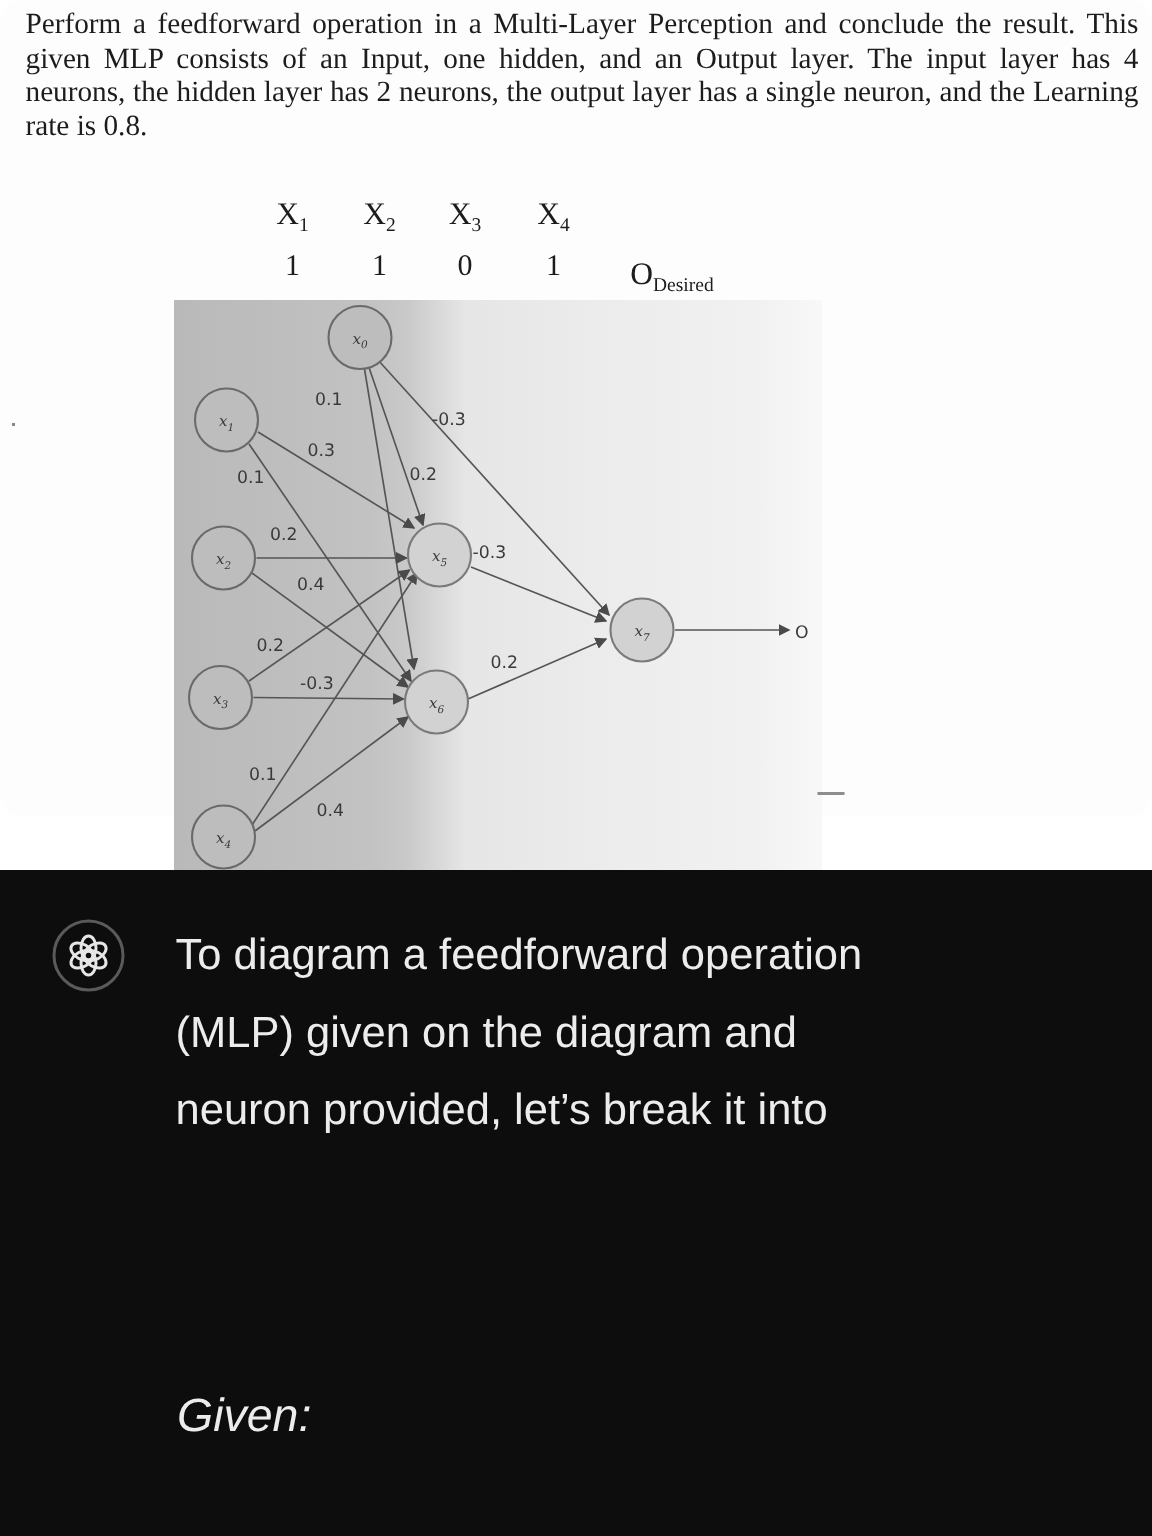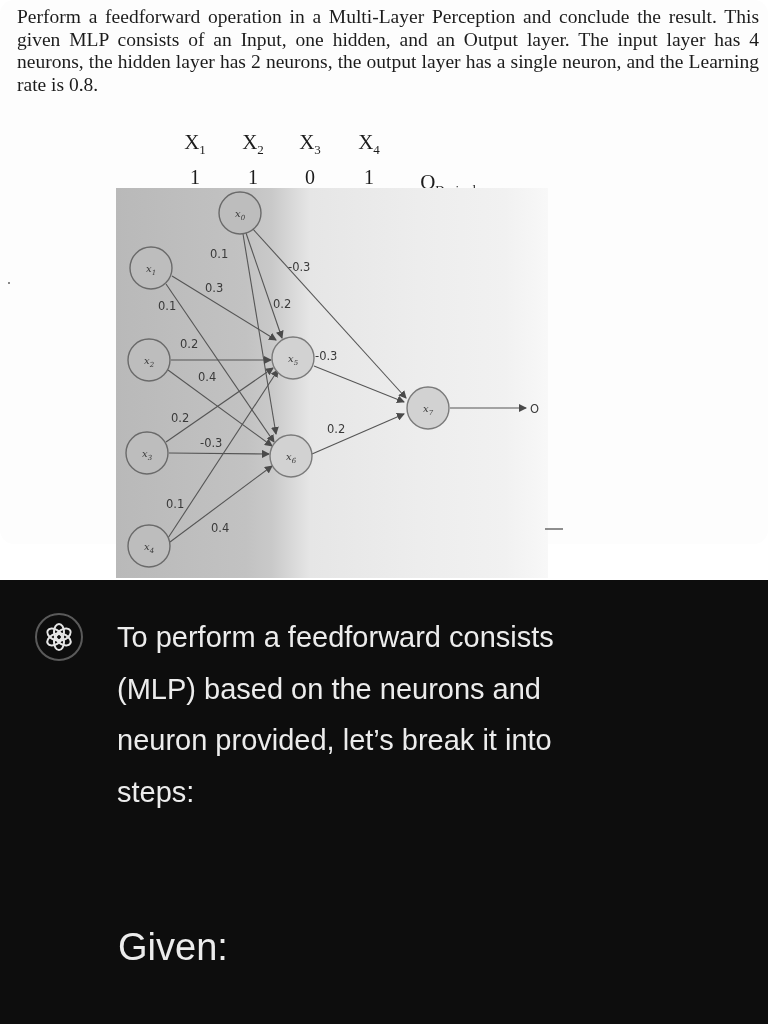--- a/index.html
+++ b/index.html
@@ -10,36 +10,36 @@
     font-family:"Liberation Serif","DejaVu Serif",serif; font-size:19.5px; line-height:22.5px;
     color:#1c1c1c; text-align:justify;
   }
   .problem p { margin:0; }
   .vars { position:absolute; top:128px; left:0; width:768px; height:64px;
     font-family:"Liberation Serif","DejaVu Serif",serif; color:#1c1c1c; }
   .var { position:absolute; text-align:center; }
   .var .name { font-size:21px; display:block; height:28px; line-height:28px; }
   .var .name sub { font-size:13px; }
   .var .val { font-size:20px; display:block; height:26px; line-height:26px; margin-top:8px; }
-  .diagram { position:absolute; left:116px; top:188px; width:432px; height:390px;
+  .diagram { position:absolute; left:116px; top:200px; width:432px; height:390px;
     background:linear-gradient(90deg,#b9b9b9 0%,#c2c2c2 30%,#c9c9c9 36%,#e6e6e6 45%,#ededed 70%,#f1f1f1 90%,#f8f8f8 100%); }
   .diagram svg { position:absolute; left:0; top:0; }
   .wlabel { font-family:"DejaVu Sans","Liberation Sans",sans-serif; font-size:11.5px; fill:#3a3a3a; }
   .nlabel { font-family:"DejaVu Serif","Liberation Serif",serif; font-style:italic; font-size:10px; fill:#3a3a3a; }
   .stray { position:absolute; left:545px; top:528px; width:18px; height:2px; background:#444; opacity:.6; }
   .stray2 { position:absolute; left:8px; top:282px; width:2px; height:2px; background:#888; }
 
   .chat { position:absolute; left:0; top:580px; width:768px; height:444px; background:#0d0d0d; }
   .avatar { position:absolute; left:35px; top:613px; width:48px; height:48px; border-radius:50%;
     border:2px solid #5a5a5a; box-sizing:border-box; display:flex; align-items:center; justify-content:center; }
   .msg { position:absolute; left:117px; top:612px; width:620px;
     font-family:"Liberation Sans","DejaVu Sans",sans-serif; font-size:29px; line-height:51.5px; color:#ececec; }
   .msg p { margin:0; }
   .given { position:absolute; left:118px; top:926px; font-family:"Liberation Sans","DejaVu Sans",sans-serif;
-    font-size:38px; color:#ececec; }
+    font-size:31px; font-style:italic; color:#ececec; }
 </style>
 </head>
 <body>
 
 <div class="scan">
   <div class="problem">
     <p>Perform a feedforward operation in a Multi-Layer Perception and conclude the result. This given MLP consists of an Input, one hidden, and an Output layer. The input layer has 4 neurons, the hidden layer has 2 neurons, the output layer has a single neuron, and the Learning rate is 0.8.</p>
   </div>
 
   <div class="vars">
@@ -145,18 +145,17 @@
       <ellipse cx="15" cy="10" rx="5" ry="8" transform="rotate(0 15 15)"></ellipse>
       <ellipse cx="15" cy="10" rx="5" ry="8" transform="rotate(60 15 15)"></ellipse>
       <ellipse cx="15" cy="10" rx="5" ry="8" transform="rotate(120 15 15)"></ellipse>
       <ellipse cx="15" cy="10" rx="5" ry="8" transform="rotate(180 15 15)"></ellipse>
       <ellipse cx="15" cy="10" rx="5" ry="8" transform="rotate(240 15 15)"></ellipse>
       <ellipse cx="15" cy="10" rx="5" ry="8" transform="rotate(300 15 15)"></ellipse>
     </g>
   </svg>
 </div>
 <div class="msg">
-  <p>To perform a feedforward consists</p>
-  <p>(MLP) based on the neurons and</p>
+  <p>To diagram a feedforward operation</p>
+  <p>(MLP) given on the diagram and</p>
   <p>neuron provided, let’s break it into</p>
-  <p>steps:</p>
 </div>
 <div class="given">Given:</div>
 
 </body></html>

